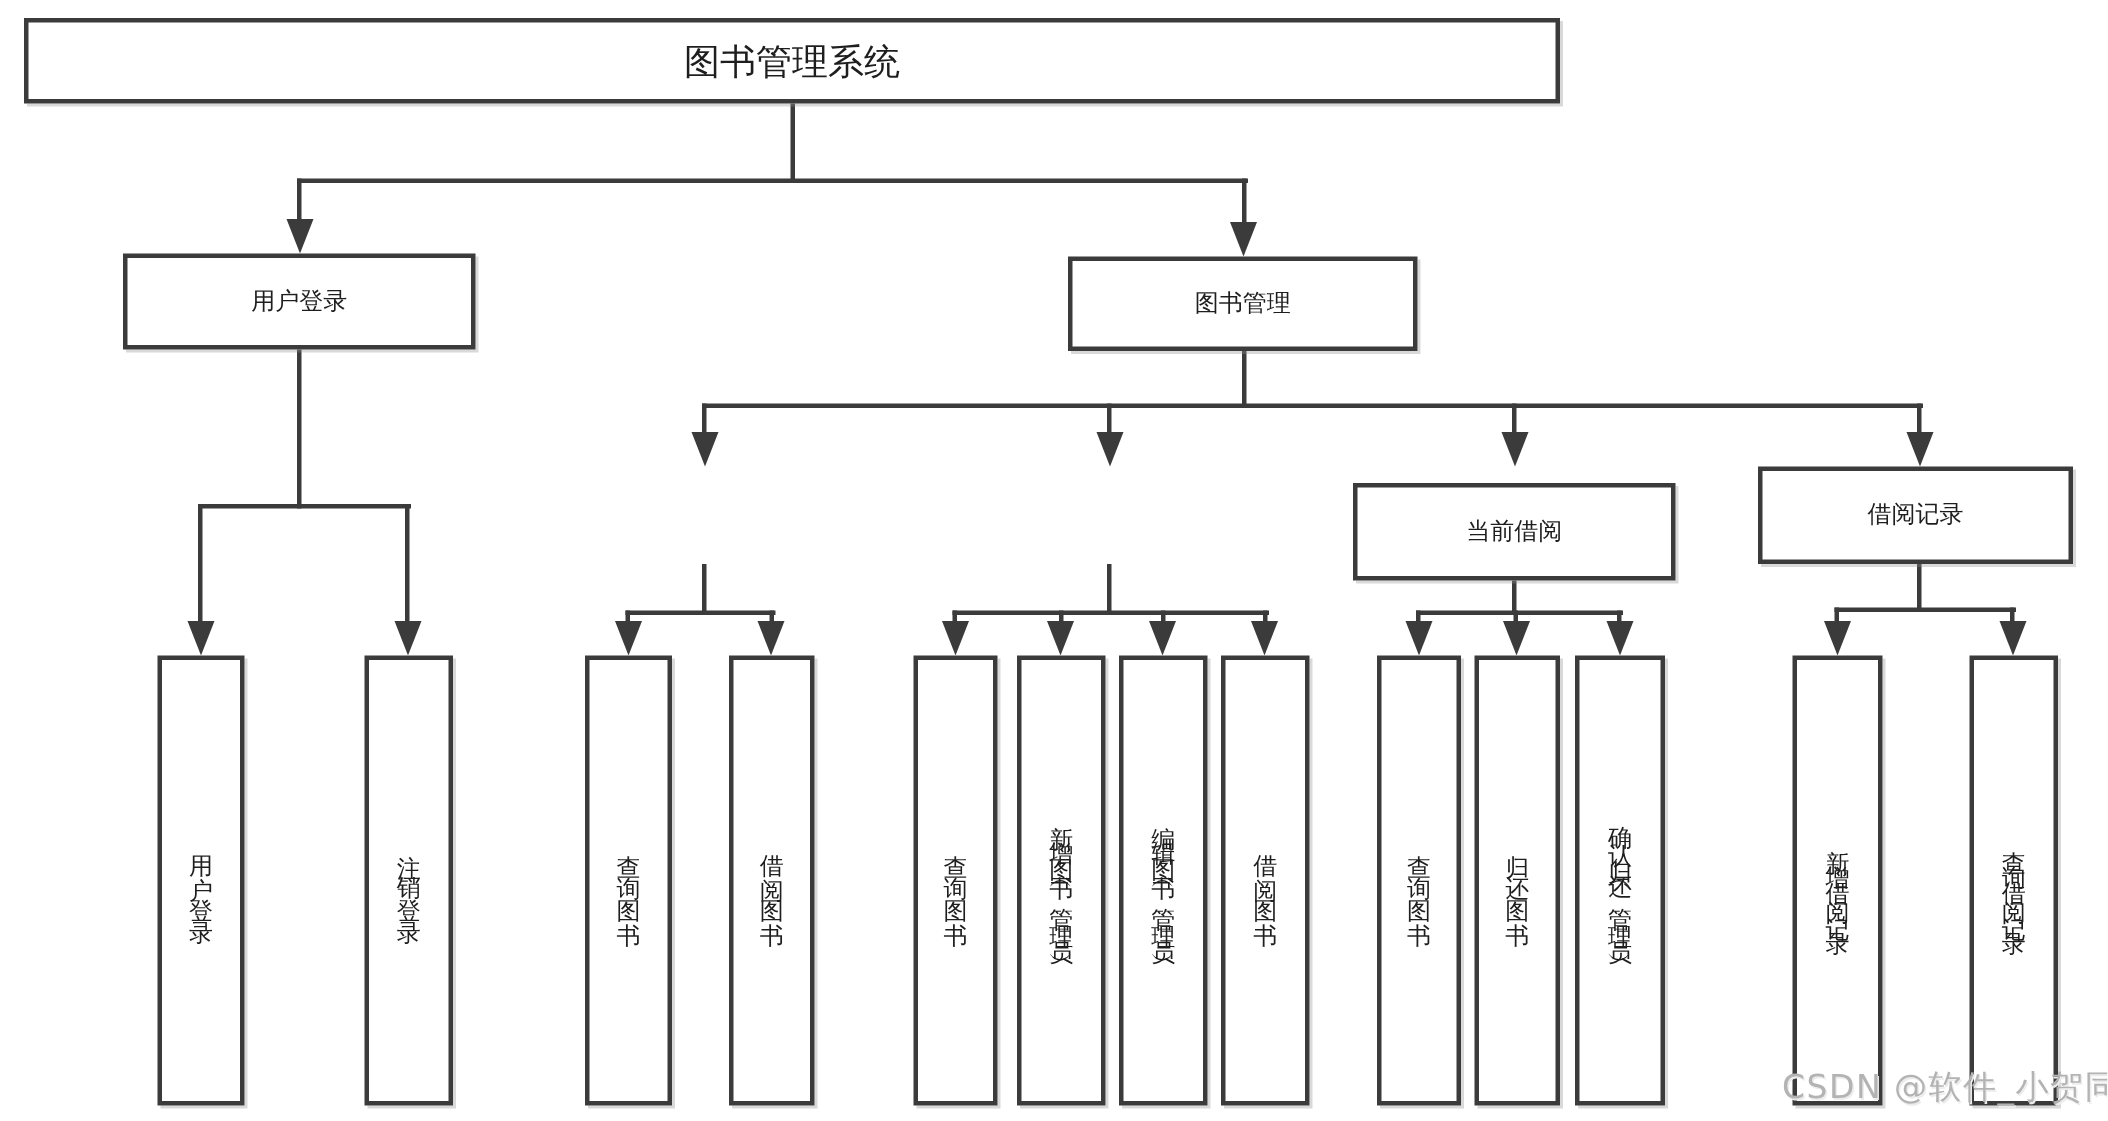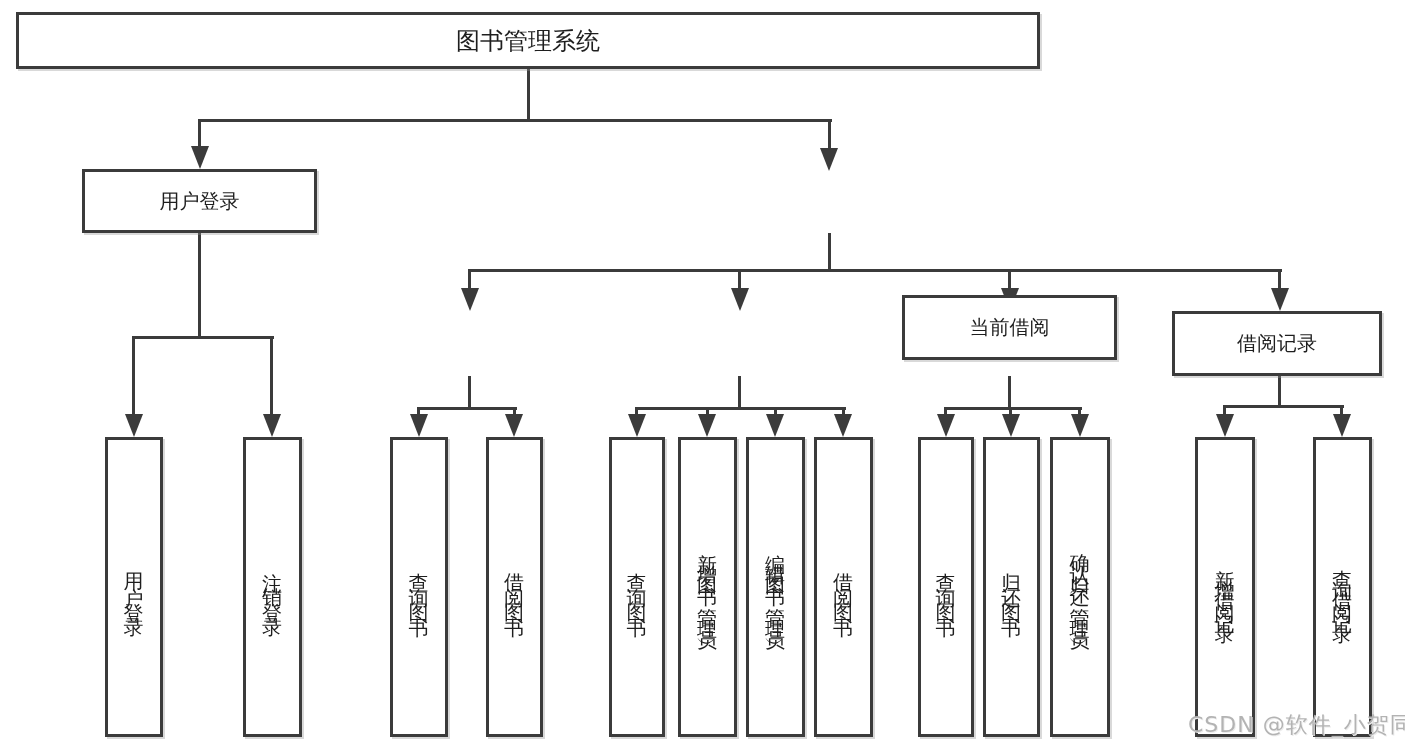--- a/index.html
+++ b/index.html
@@ -7,21 +7,21 @@
     position:relative;
     width:1405px;height:747px;
     background:#ffffff;
     font-family:"DejaVu Sans","Liberation Sans",sans-serif;
     overflow:hidden;
   }
   .nbox{
     position:absolute;box-sizing:border-box;
     border:3px solid #3b3b3b;background:#ffffff;
     display:flex;align-items:center;justify-content:center;
-    font-size:20px;color:#1e1e1e;
+    font-size:16px;color:#1e1e1e;
     box-shadow:2px 2px 0 rgba(145,145,145,0.35);
     z-index:1;text-align:center;white-space:nowrap;
   }
   .root-box{font-size:24px;}
   .vtext{
     writing-mode:vertical-rl;text-orientation:mixed;
     line-height:1;white-space:nowrap;
   }
   .sp15{letter-spacing:15px;}
   .sp11{letter-spacing:11px;}
@@ -100,24 +100,25 @@
   <div class="hl" style="left:1223px;top:405px;width:121px;"></div>
   <div class="vl" style="left:1223px;top:405px;height:11px;"></div>
   <div class="ah" style="left:1216px;top:414px;"></div>
   <div class="vl" style="left:1340px;top:405px;height:11px;"></div>
   <div class="ah" style="left:1333px;top:414px;"></div>
 
   <div class="nbox root-box" style="left:16px;top:12px;width:1024px;height:57px;">图书管理系统</div>
 
   <div class="nbox" style="left:82px;top:169px;width:235px;height:64px;">用户登录</div>
 
+  <div class="nbox" style="left:712px;top:171px;width:233px;height:63px;">图书管理</div>
 
 
 
-  <div class="nbox" style="left:902px;top:295px;width:215px;height:65px;">当前借阅</div>
+  <div class="nbox" style="left:902px;top:322px;width:215px;height:65px;">当前借阅</div>
 
   <div class="nbox" style="left:1172px;top:311px;width:210px;height:65px;text-align:right;">借阅记录</div>
 
   <div class="nbox vtext sp15" style="left:105px;top:437px;width:58px;height:300px;">用户登录</div>
   <div class="nbox vtext sp15" style="left:243px;top:437px;width:59px;height:300px;">注销登录</div>
 
   <div class="nbox vtext sp15" style="left:390px;top:437px;width:58px;height:300px;">查询图书</div>
   <div class="nbox vtext sp15" style="left:486px;top:437px;width:57px;height:300px;">借阅图书</div>
 
   <div class="nbox vtext sp15" style="left:609px;top:437px;width:56px;height:300px;">查询图书</div>

